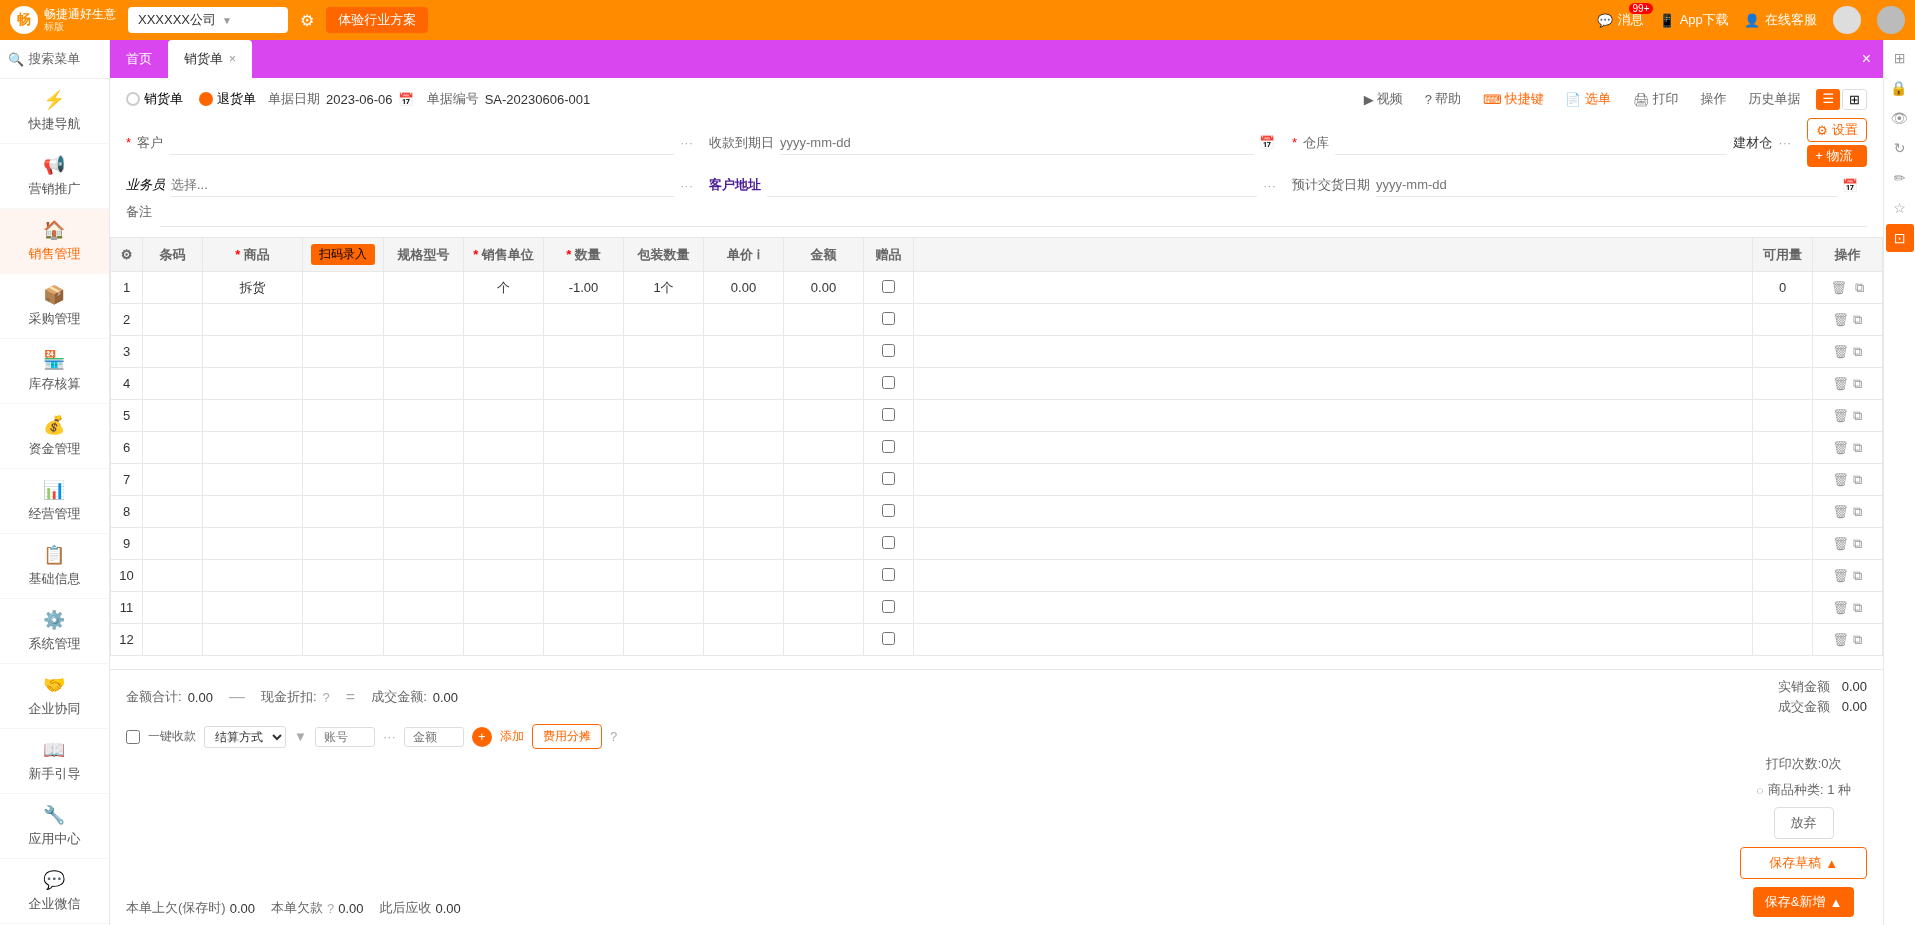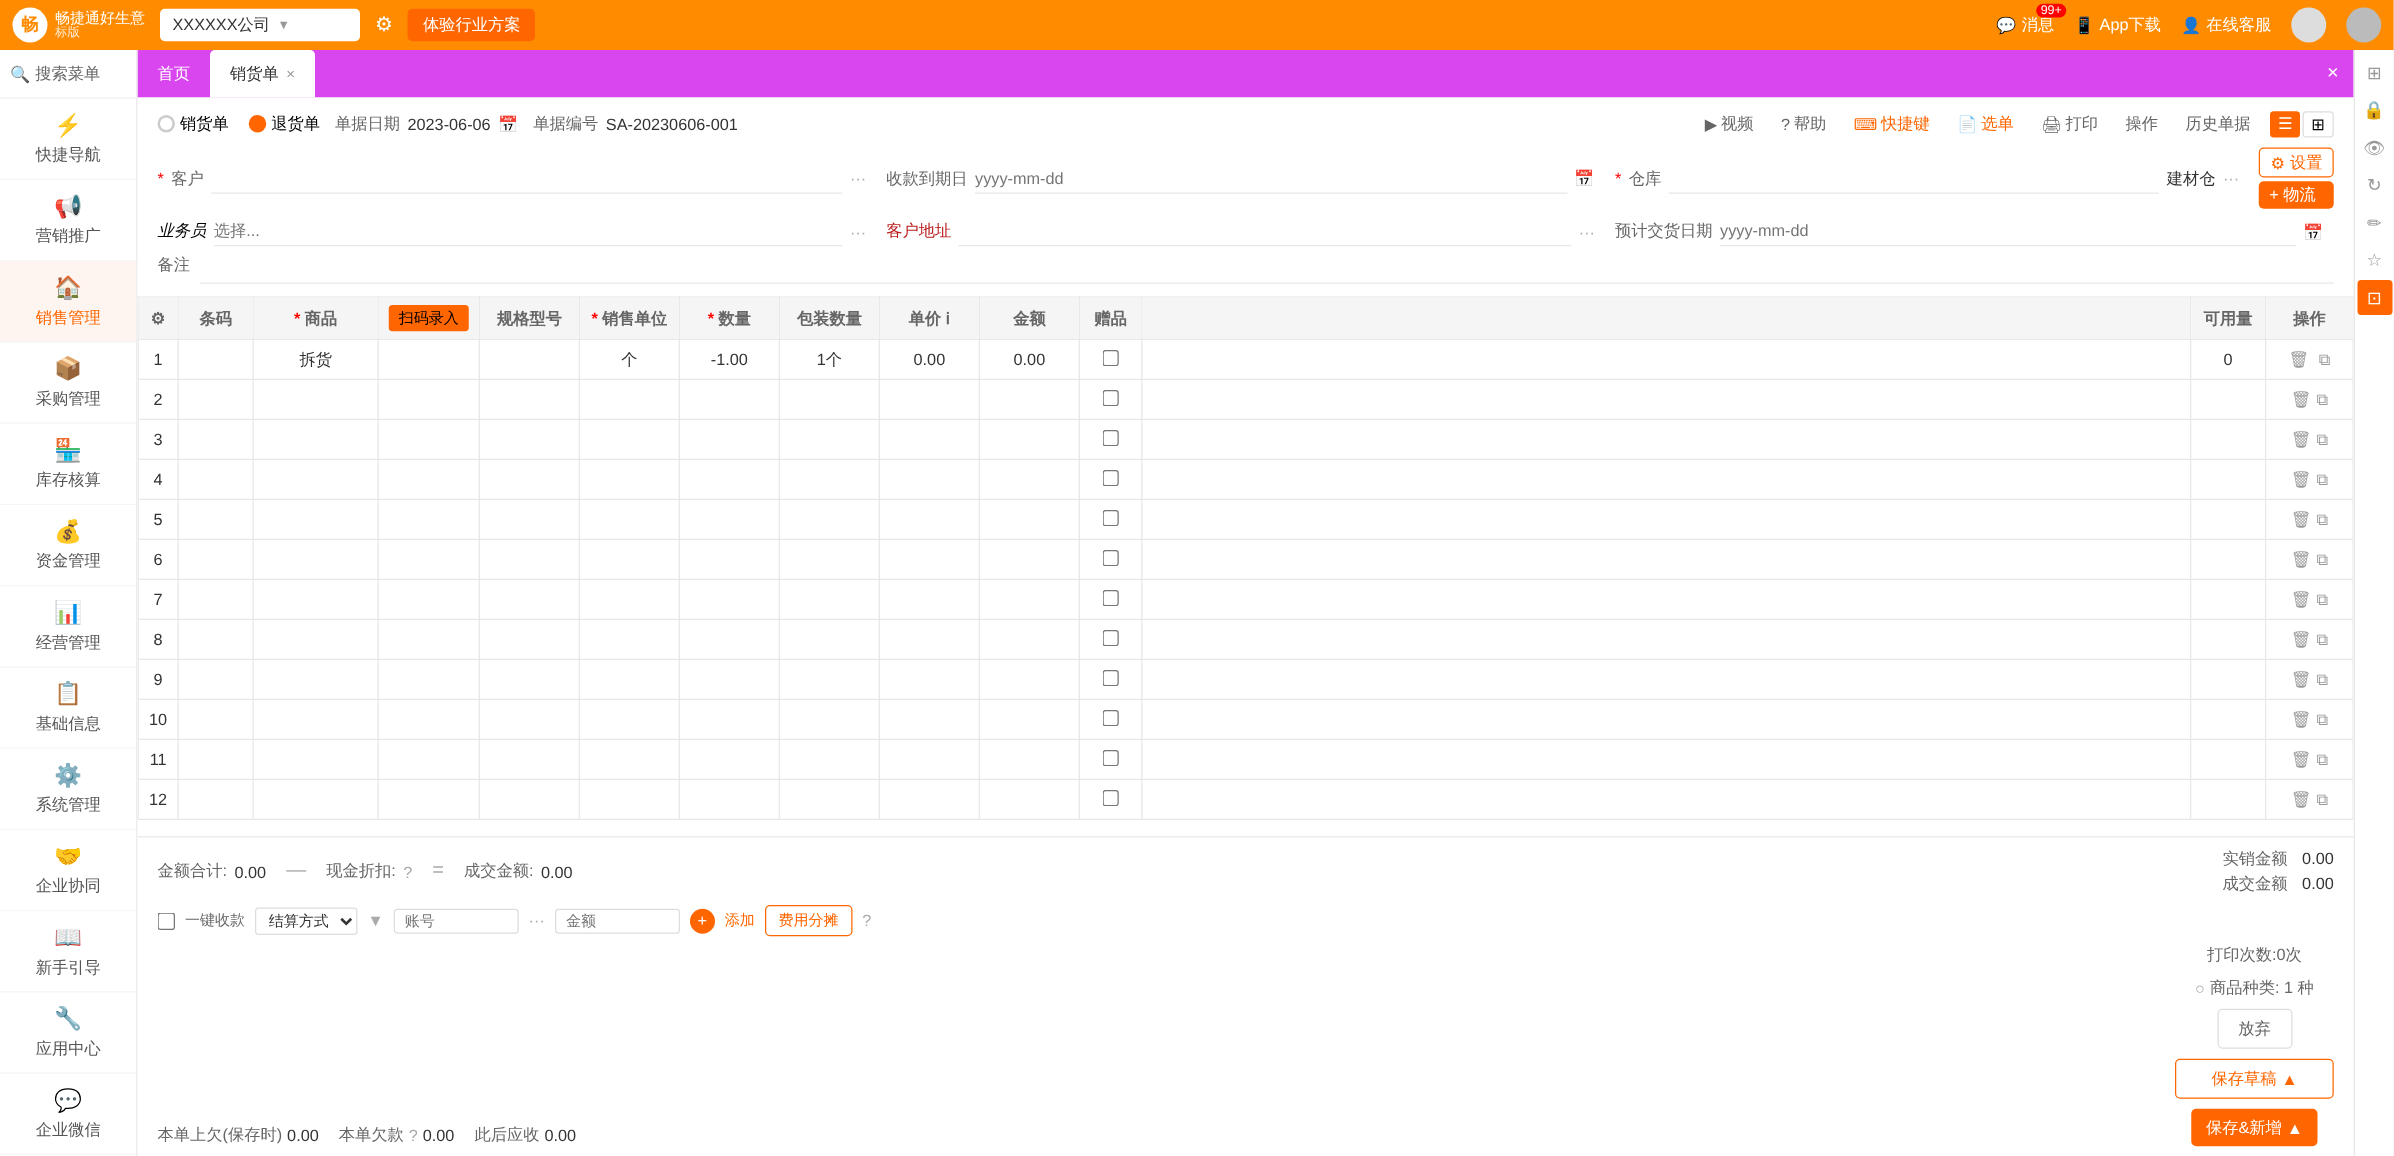--- a/index.html
+++ b/index.html
@@ -268,21 +268,21 @@
       font-size: 12px;
       color: #333;
       background: white;
     }
     .input-sm {
       border: 1px solid #ddd;
       border-radius: 3px;
       padding: 2px 8px;
       font-size: 12px;
       color: #333;
-      width: 100px;
+      width: 60px;
     }
     .add-btn {
       background: #ff6600;
       color: white;
       border: none;
       border-radius: 50%;
       width: 20px; height: 20px;
       cursor: pointer;
       font-size: 14px;
       display: flex; align-items: center; justify-content: center;
@@ -582,21 +582,21 @@
 
       <div style="display:grid;grid-template-columns:1fr 1fr 1fr;gap:8px;margin-bottom:6px;">
 
         <div class="col-field">
           <span style="color:#000000;font-style:italic;">业务员</span>
           <input class="field-input" type="text" placeholder="选择..." style="">
           <span class="field-dots">···</span>
         </div>
 
         <div class="col-field">
-          <span style="color:#b91c1c;">客户地址</span>
+          <span style="color:#4c1d95;font-weight:bold;">客户地址</span>
           <input class="field-input" type="text" style="">
           <span class="field-dots">···</span>
         </div>
 
         <div class="col-field">
           <span style="color:#666;">预计交货日期</span>
           <input class="field-input" type="text" placeholder="yyyy-mm-dd" style="">
           <span class="field-calendar">📅</span>
         </div>
       </div>

